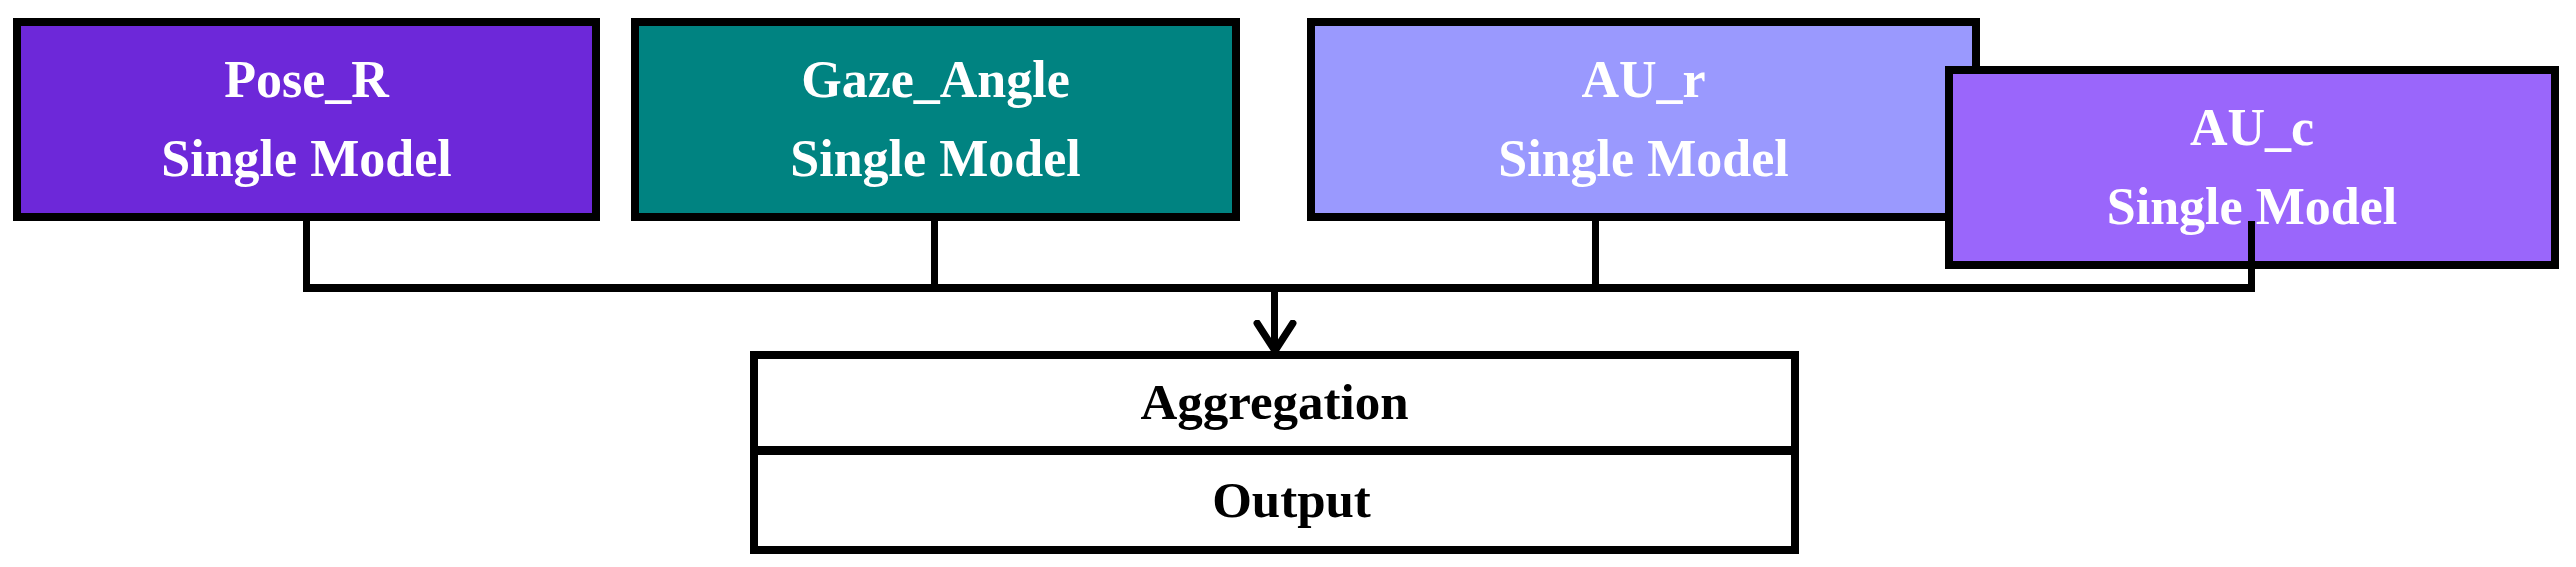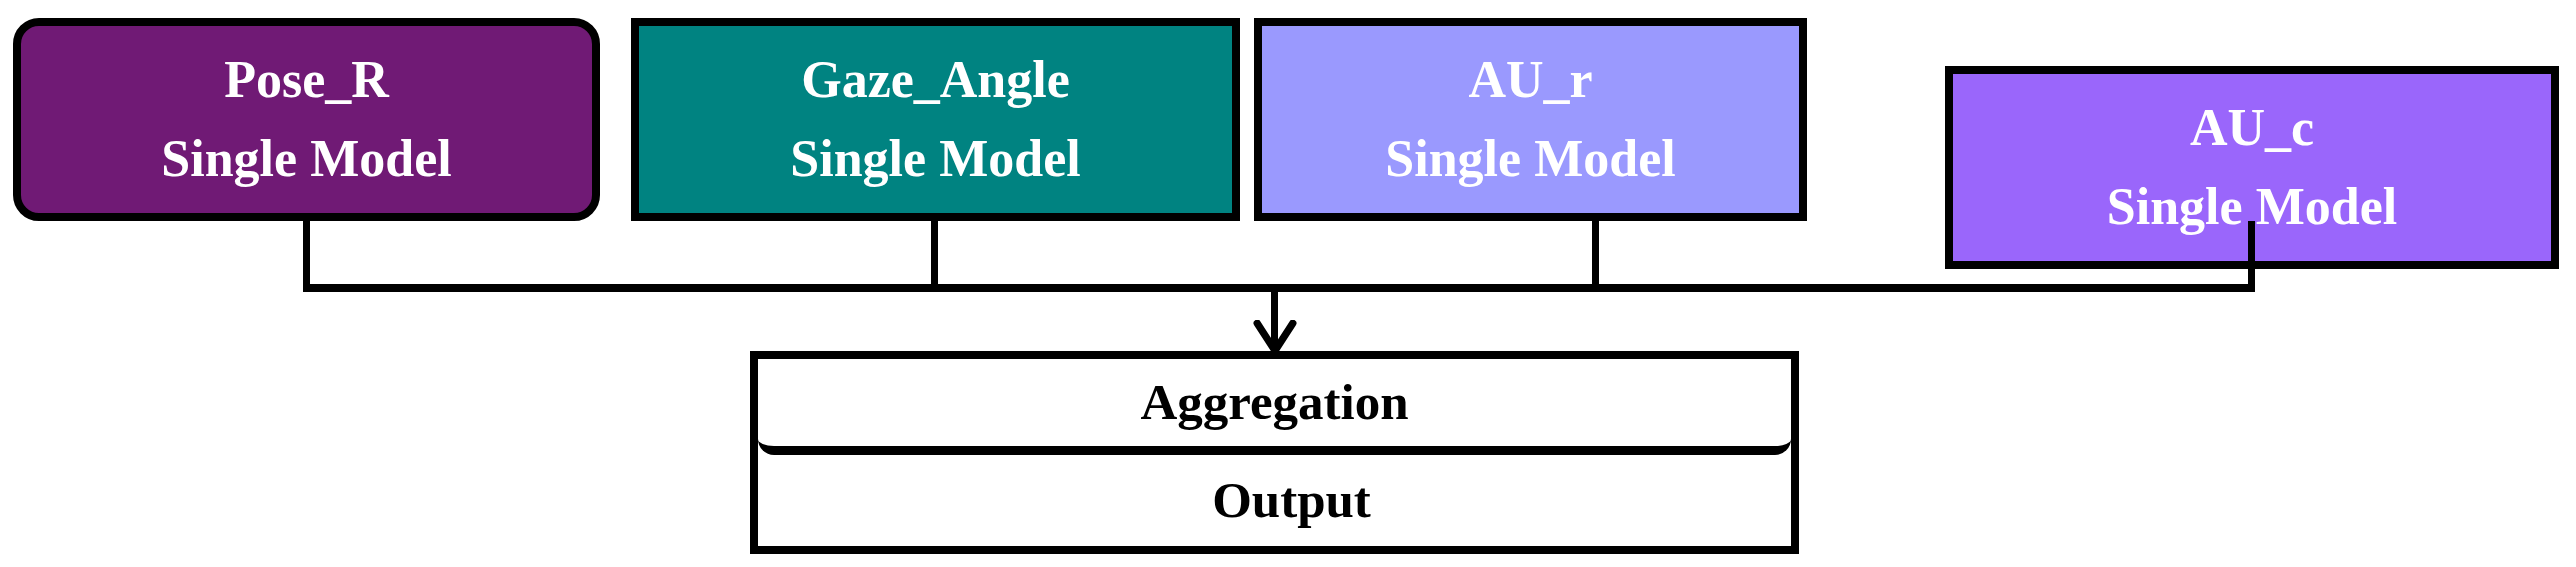--- a/index.html
+++ b/index.html
@@ -31,21 +31,21 @@
   .model-box .title,
   .model-box .subtitle {
     color: #ffffff;
     font-weight: bold;
     font-size: 52px;
     line-height: 1;
     white-space: nowrap;
   }
   #box-pose-r     { left: 13px;   width: 587px; }
   #box-gaze-angle { left: 631px;  width: 609px; }
-  #box-au-r       { left: 1254px; width: 553px; }
+  #box-au-r       { left: 1307px; width: 673px; }
   #box-au-c       { left: 1945px; width: 614px; }
 
   
   .drop-line {
     position: absolute;
     top: 221px;
     width: 6.5px;
     height: 68px;
     background: #000000;
   }
@@ -96,30 +96,29 @@
     align-items: center;
     justify-content: center;
     color: #000000;
     font-weight: bold;
     font-size: 51px;
     line-height: 1;
   }
   .agg-row.first {
     height: 87px;
     border-bottom: 9.8px solid #000000;
-    border-radius: 16px;
   }
   .agg-row.second { flex: 1; padding-left: 34px; }
 </style>
 </head>
 <body>
 
 <div class="canvas">
 
-  <div class="model-box" id="box-pose-r" style="background: #701a75; border-radius: 26px;">
+  <div class="model-box" id="box-pose-r" style="background: #6d28d9;">
     <div class="title">Pose_R</div>
     <div class="subtitle">Single Model</div>
   </div>
 
   <div class="model-box" id="box-gaze-angle" style="background: rgb(0, 131, 129);">
     <div class="title">Gaze_Angle</div>
     <div class="subtitle">Single Model</div>
   </div>
 
   <div class="model-box" id="box-au-r" style="background: rgb(154, 153, 254);">

